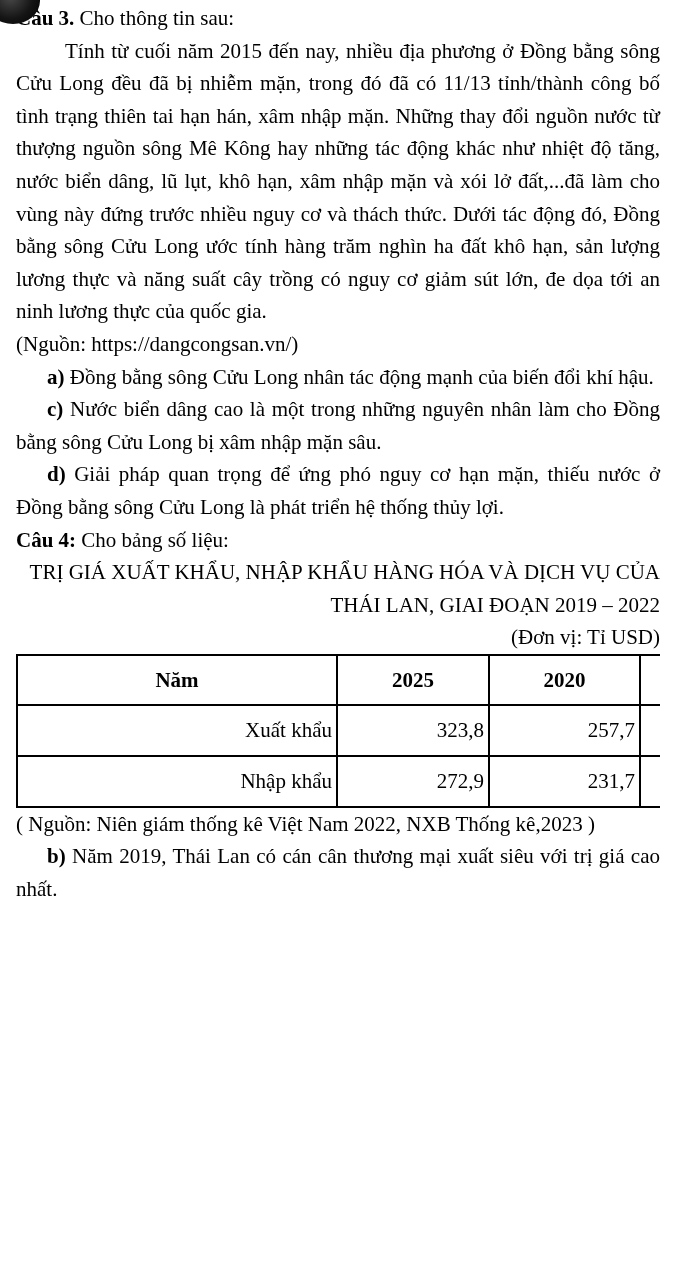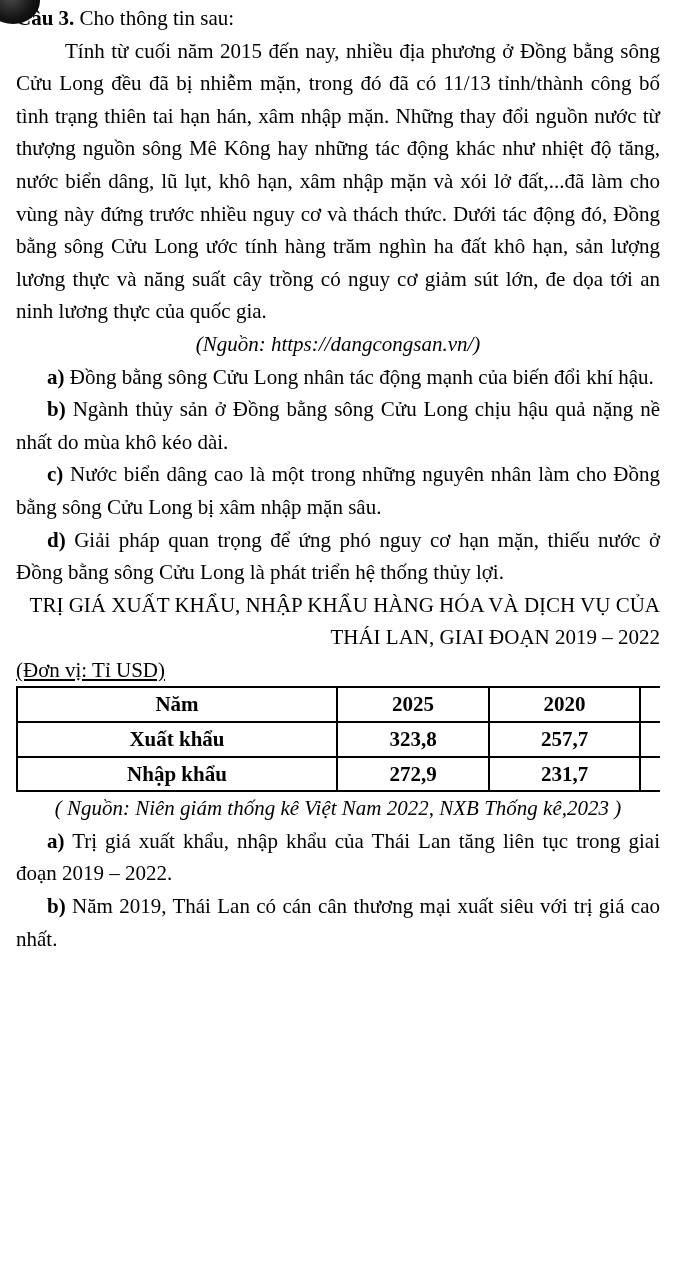--- a/index.html
+++ b/index.html
@@ -15,35 +15,35 @@
     font-size: 21px;
     line-height: 32.6px;
   }
   .page { padding: 2px 19px 0 16px; }
   p { margin: 0; }
   .q-head { text-align: left; }
   .q-label { font-weight: bold; }
   .passage { text-align: justify; text-indent: 49px; }
   .opt { text-align: justify; text-indent: 31px; }
   .opt-label { font-weight: bold; }
-  .src { font-style: italic; text-align: center; }
+  .src { text-align: left; }
   .table-title { text-align: right; }
-  .unit-note { text-align: left; text-decoration: underline; }
+  .unit-note { text-align: right; }
   .table-wrap { overflow: hidden; width: 100%; }
   table.data-table { border-collapse: collapse; table-layout: fixed; width: 792px; }
   .data-table th, .data-table td {
     border: 2px solid #000;
     text-align: center;
     vertical-align: middle;
     height: 34px;
-    padding: 0 4px;
+    padding: 8px 4px;
     font-size: 21px;
   }
   .data-table th { font-weight: bold; }
-  .data-table td { font-weight: bold; }
+  .data-table td { font-weight: normal; text-align: right; }
   col.c0 { width: 320px; }
   col.c1 { width: 152px; }
   col.c2 { width: 151px; }
   col.c3 { width: 169px; }
   .corner-dot {
     position: absolute;
     left: -14px;
     top: -22px;
     width: 54px;
     height: 46px;
@@ -59,24 +59,24 @@
 
 <div class="page">
 
   <p class="q-head"><span class="q-label">Câu 3.</span> <span>Cho thông tin sau:</span></p>
 
   <p class="passage">Tính từ cuối năm 2015 đến nay, nhiều địa phương ở Đồng bằng sông Cửu Long đều đã bị nhiễm mặn, trong đó đã có 11/13 tỉnh/thành công bố tình trạng thiên tai hạn hán, xâm nhập mặn. Những thay đổi nguồn nước từ thượng nguồn sông Mê Kông hay những tác động khác như nhiệt độ tăng, nước biển dâng, lũ lụt, khô hạn, xâm nhập mặn và xói lở đất,...đã làm cho vùng này đứng trước nhiều nguy cơ và thách thức. Dưới tác động đó, Đồng bằng sông Cửu Long ước tính hàng trăm nghìn ha đất khô hạn, sản lượng lương thực và năng suất cây trồng có nguy cơ giảm sút lớn, đe dọa tới an ninh lương thực của quốc gia.</p>
 
   <p class="src">(Nguồn: https://dangcongsan.vn/)</p>
 
   <p class="opt"><span class="opt-label">a)</span> <span>Đồng bằng sông Cửu Long nhân tác động mạnh của biến đổi khí hậu.</span></p>
-  <p class="opt"><span class="opt-label">b)</span> <span>Ngành thủy sản ở Đồng bằng sông Cửu Long chịu hậu quả nặng nề nhất do mùa khô kéo dài.</span></p>
   <p class="opt"><span class="opt-label">c)</span> <span>Nước biển dâng cao là một trong những nguyên nhân làm cho Đồng bằng sông Cửu Long bị xâm nhập mặn sâu.</span></p>
   <p class="opt"><span class="opt-label">d)</span> <span>Giải pháp quan trọng để ứng phó nguy cơ hạn mặn, thiếu nước ở Đồng bằng sông Cửu Long là phát triển hệ thống thủy lợi.</span></p>
 
+  <p class="q-head"><span class="q-label">Câu 4:</span> <span>Cho bảng số liệu:</span></p>
 
   <p class="table-title">TRỊ GIÁ XUẤT KHẨU, NHẬP KHẨU HÀNG HÓA VÀ DỊCH VỤ CỦA THÁI LAN, GIAI ĐOẠN 2019 – 2022</p>
 
   <p class="unit-note">(Đơn vị: Tỉ USD)</p>
 
   <div class="table-wrap">
     <table class="data-table">
       <colgroup>
           <col class="c0">
           <col class="c1">
@@ -101,16 +101,15 @@
           <td>272,9</td>
           <td>231,7</td>
           <td></td>
         </tr>
       </tbody>
     </table>
   </div>
 
   <p class="src">( Nguồn: Niên giám thống kê Việt Nam 2022, NXB Thống kê,2023 )</p>
 
-  <p class="opt"><span class="opt-label">a)</span> <span>Trị giá xuất khẩu, nhập khẩu của Thái Lan tăng liên tục trong giai đoạn 2019 – 2022.</span></p>
   <p class="opt"><span class="opt-label">b)</span> <span>Năm 2019, Thái Lan có cán cân thương mại xuất siêu với trị giá cao nhất.</span></p>
 
 </div>
 
 </body></html>

